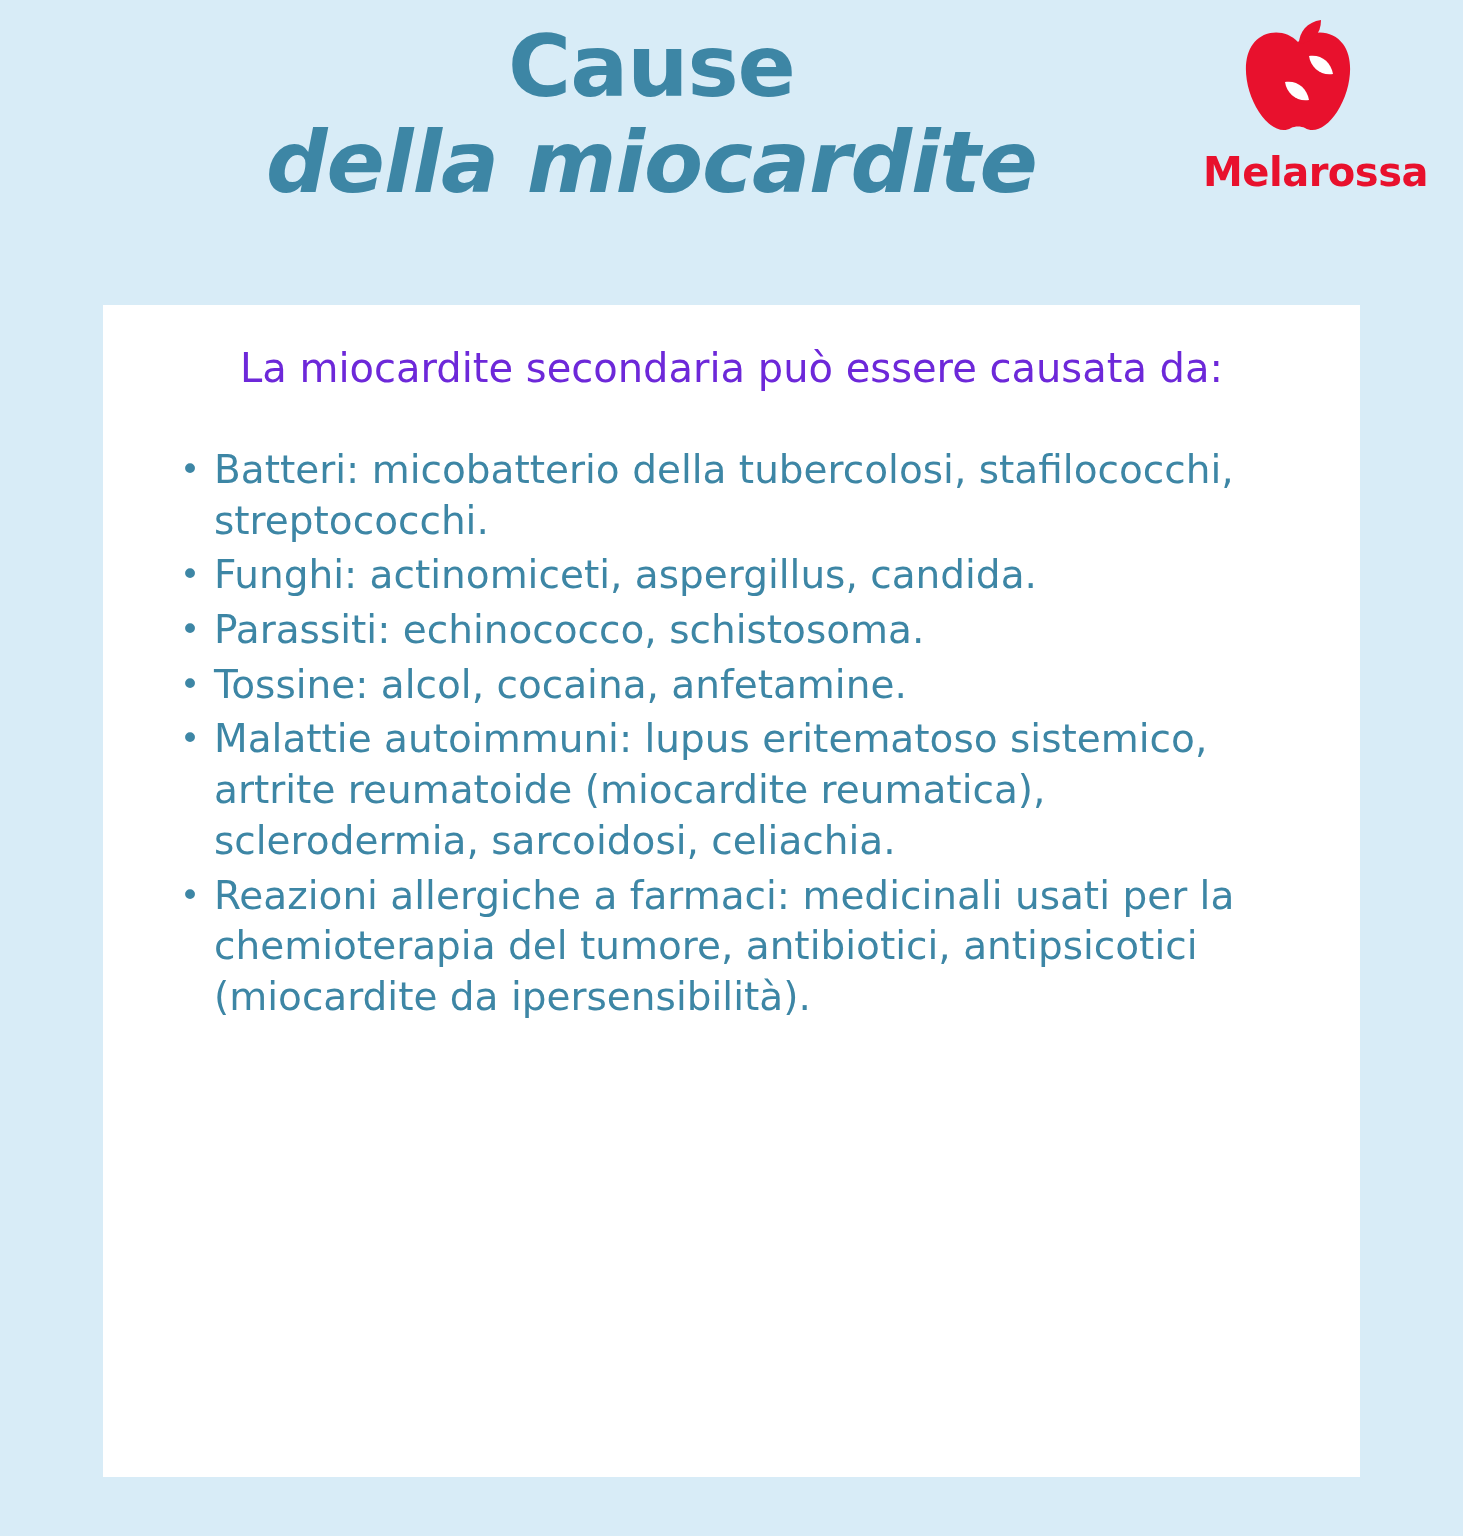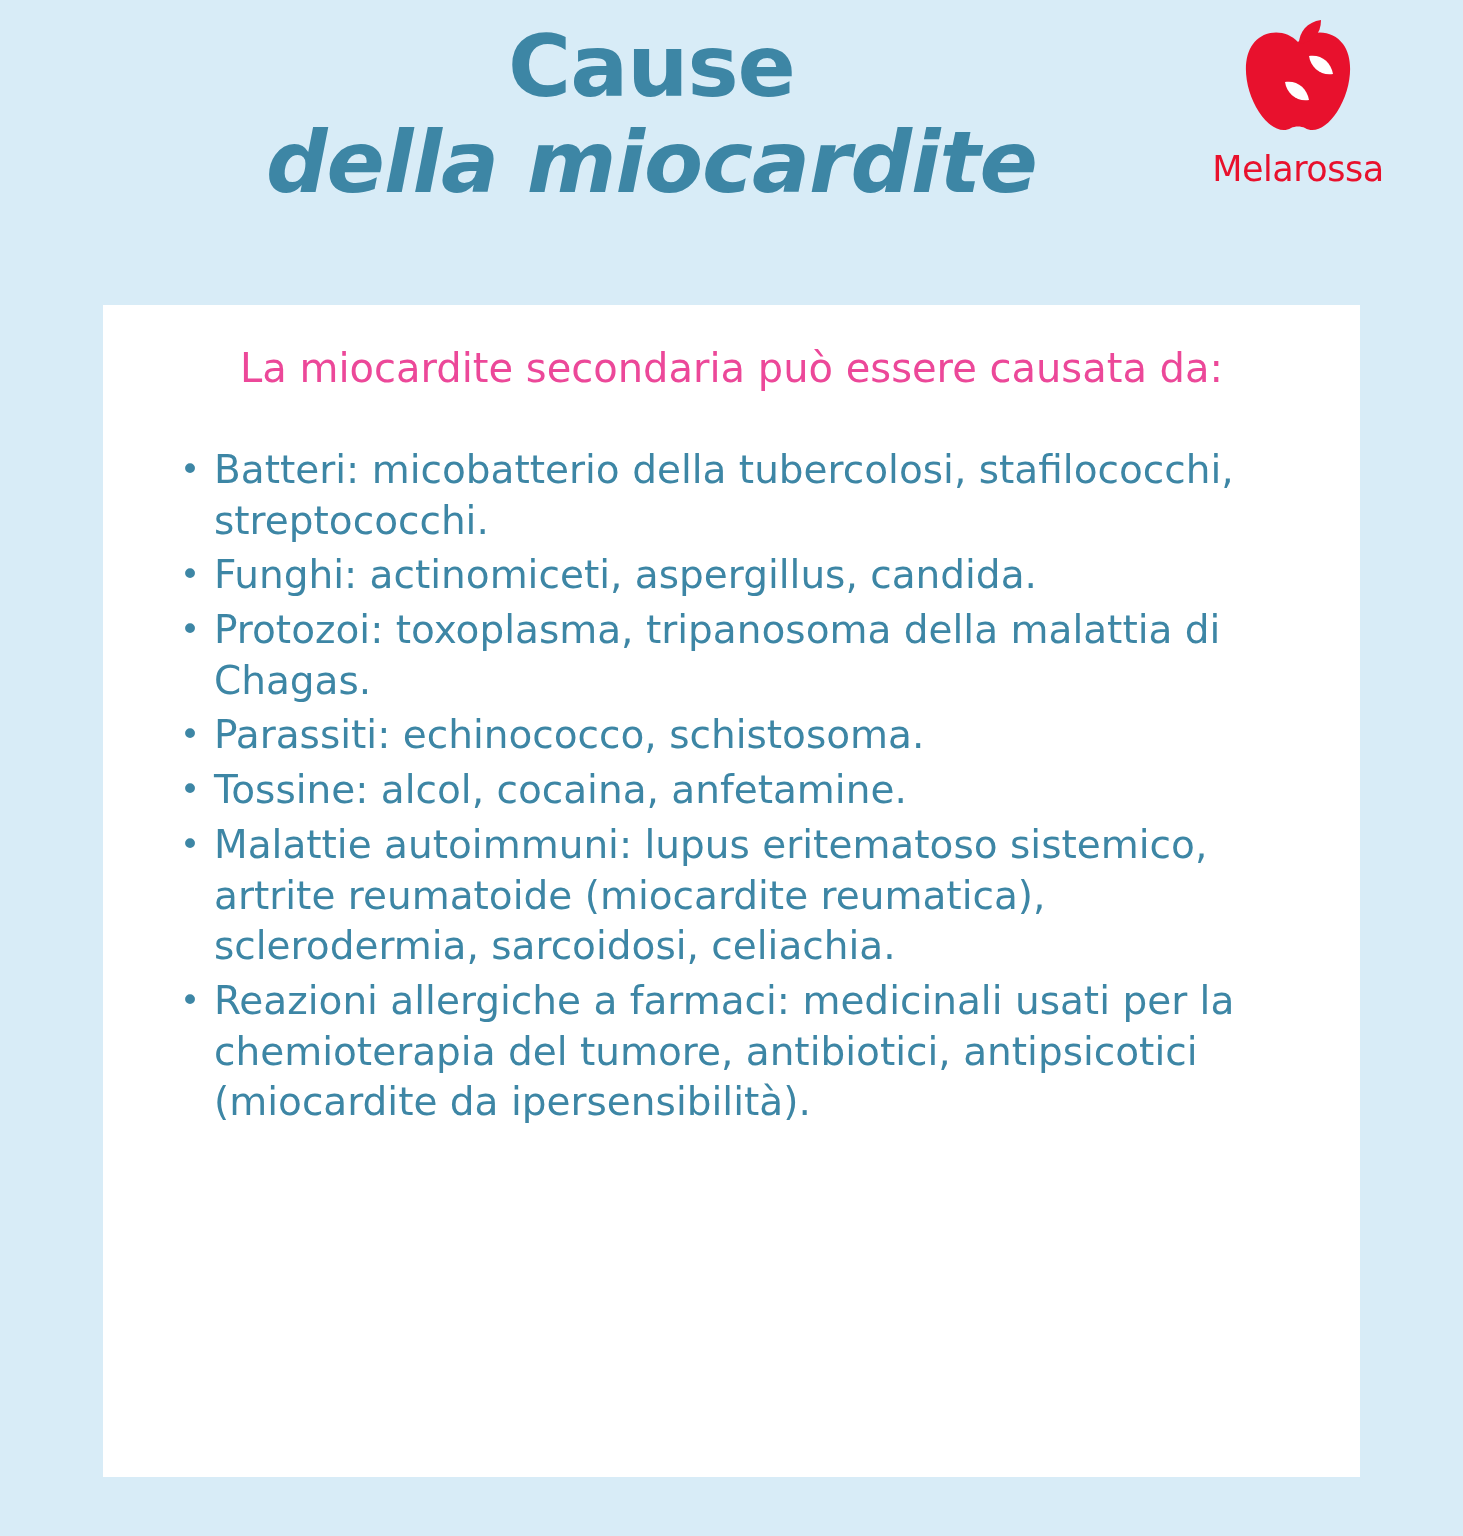--- a/index.html
+++ b/index.html
@@ -54,41 +54,41 @@
   }
   .logo-mark {
     width: 150px;
     height: 125px;
     margin: 0 auto;
     display: block;
   }
   .logo-text {
     color: #e8112d;
     font-family: "DejaVu Sans", "Liberation Sans", sans-serif;
-    font-weight: normal;
-    font-size: 35px;
+    font-weight: bold;
+    font-size: 40px;
     letter-spacing: -0.5px;
     margin-top: 4px;
   }
 
   
   .card {
     position: absolute;
     left: 103px;
     top: 305px;
     width: 1257px;
     height: 1172px;
     background: #ffffff;
     box-sizing: border-box;
     padding: 38px 40px 20px 40px;
   }
 
   .intro {
     text-align: center;
-    color: #ec4899;
+    color: #6d28d9;
     font-size: 40px;
     line-height: 1.25;
     margin: 0 0 52px 0;
     font-family: "DejaVu Sans", "Liberation Sans", sans-serif;
   }
 
   .bullet-list {
     list-style: none;
     margin: 12px;
     padding: 0 10px 0 25px;
@@ -133,21 +133,20 @@
       <div class="logo-text">Melarossa</div>
     </div>
   </div>
 
   <div class="card">
     <p class="intro">La miocardite secondaria può essere causata da:</p>
 
     <ul class="bullet-list">
       <li>Batteri: micobatterio della tubercolosi, stafilococchi, streptococchi.</li>
       <li>Funghi: actinomiceti, aspergillus, candida.</li>
-      <li>Protozoi: toxoplasma, tripanosoma della malattia di Chagas.</li>
       <li>Parassiti: echinococco, schistosoma.</li>
       <li>Tossine: alcol, cocaina, anfetamine.</li>
       <li>Malattie autoimmuni: lupus eritematoso sistemico, artrite reumatoide (miocardite reumatica), sclerodermia, sarcoidosi, celiachia.</li>
       <li>Reazioni allergiche a farmaci: medicinali usati per la chemioterapia del tumore, antibiotici, antipsicotici (miocardite da ipersensibilità).</li>
     </ul>
   </div>
 
 </div>
 
 </body></html>

